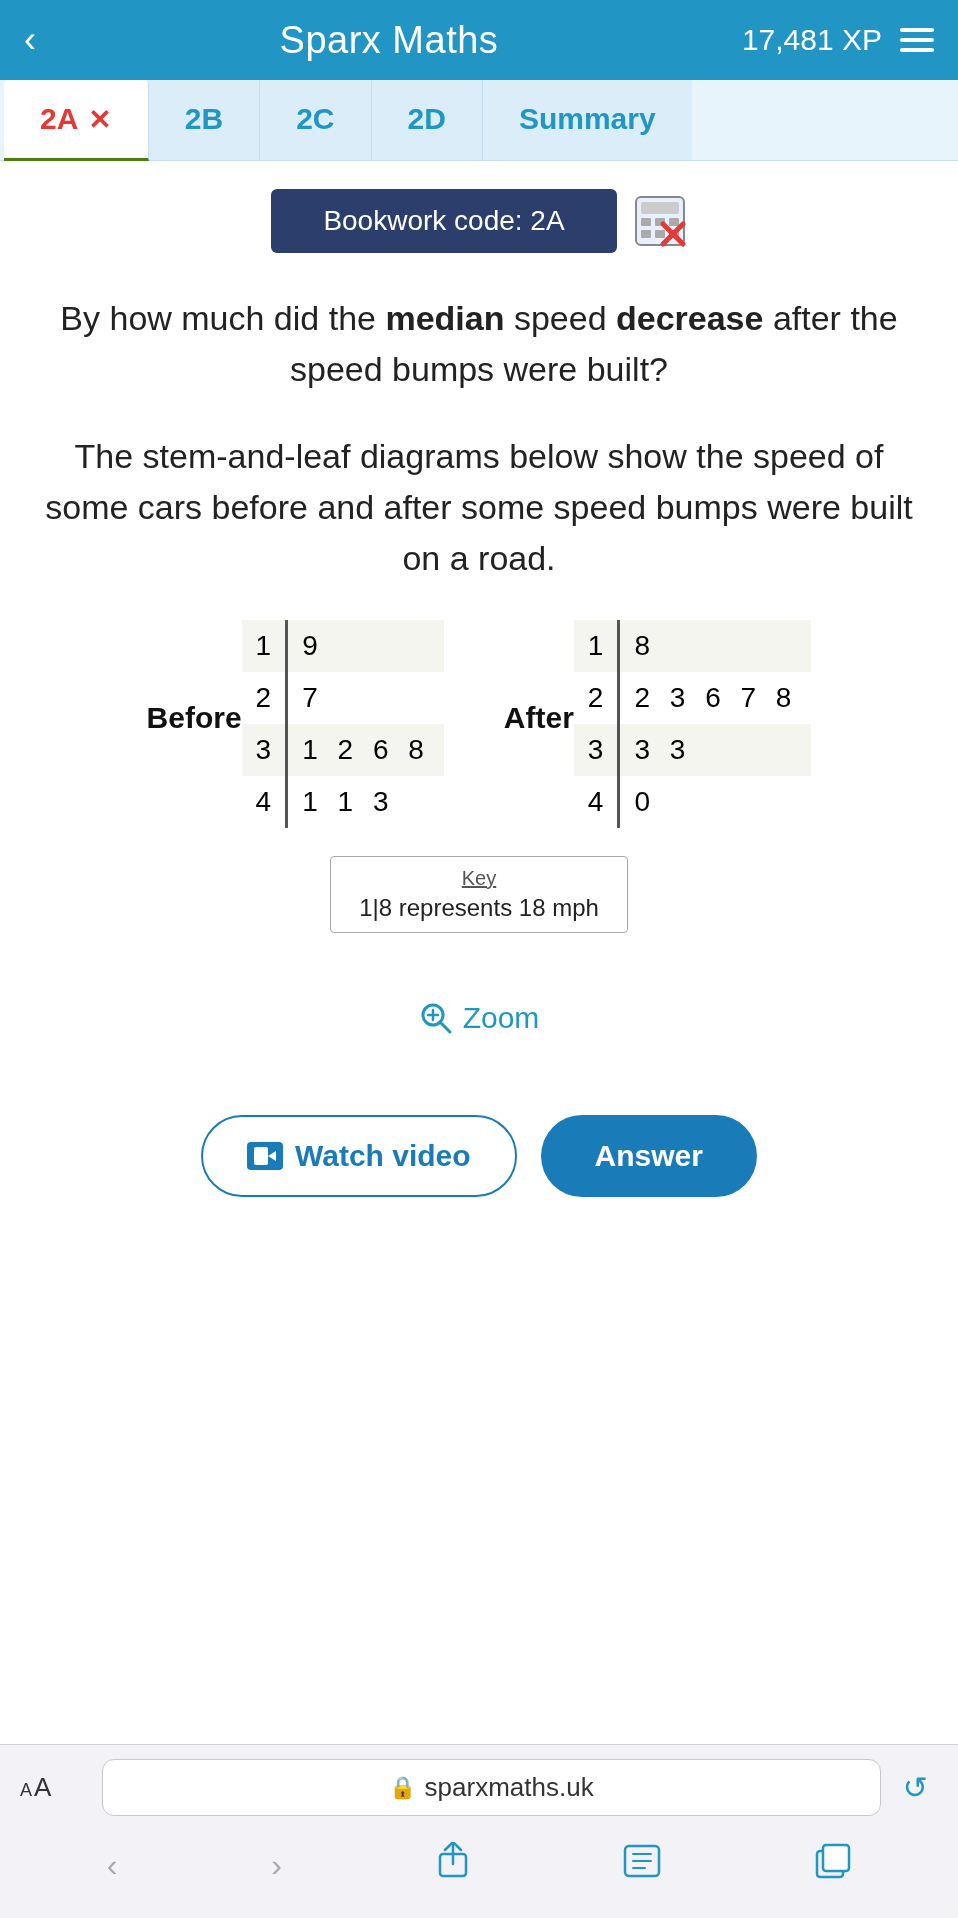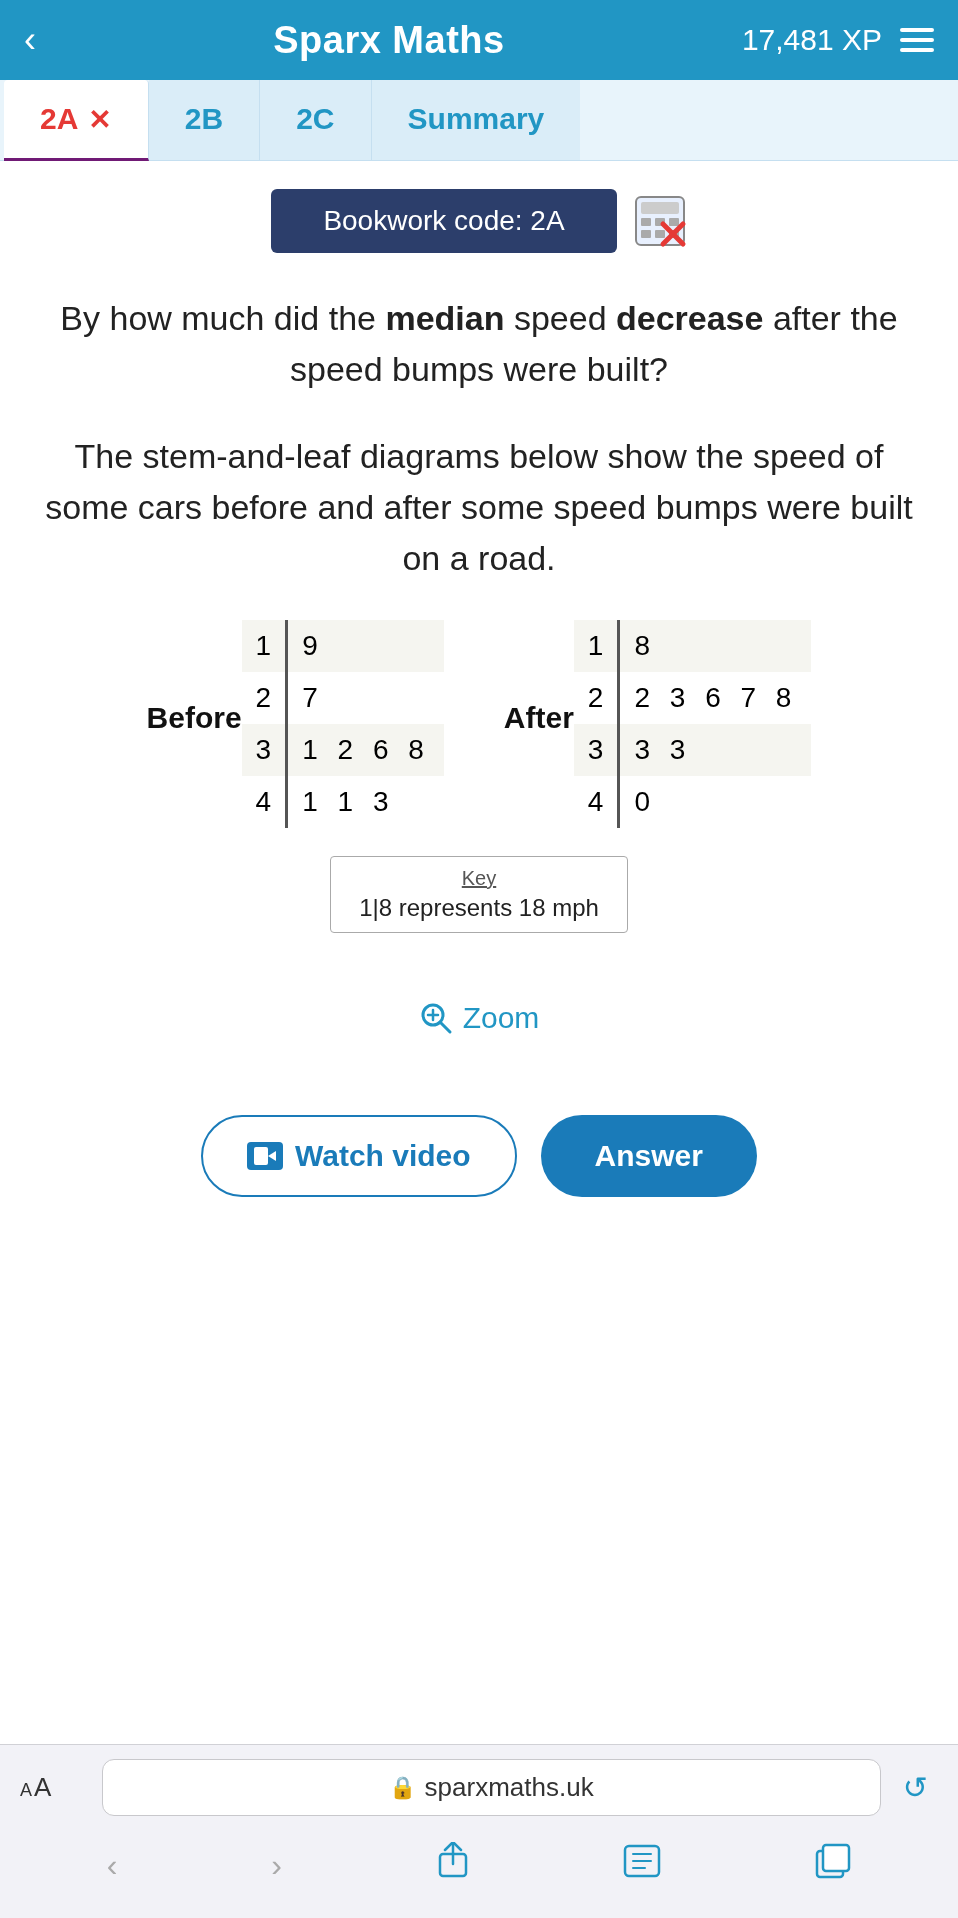--- a/index.html
+++ b/index.html
@@ -24,21 +24,21 @@
     .header-back {
       color: #fff;
       font-size: 36px;
       font-weight: 300;
       cursor: pointer;
       line-height: 1;
     }
     .header-title {
       color: #fff;
       font-size: 38px;
-      font-weight: 700;
+      font-weight: 400;
       letter-spacing: 0.5px;
     }
     .header-right {
       display: flex;
       align-items: center;
       gap: 18px;
       text-align: center;
     }
     .header-xp {
       color: #fff;
@@ -76,21 +76,21 @@
       color: #2196c4;
       cursor: pointer;
       border-right: 1px solid #c5dff0;
       background: #daedf8;
       border-radius: 0;
       position: relative;
     }
     .tab:first-child {
       background: #fff;
       color: #e53935;
-      border-bottom: 3px solid #701a75;
+      border-bottom: 3px solid #4d7c0f;
       margin-bottom: -1px;
       border-radius: 4px 4px 0 0;
     }
     .tab-active-label {
       display: flex;
       align-items: center;
       gap: 10px;
     }
     .tab-x {
       color: #e53935;
@@ -353,20 +353,23 @@
     <div class="tab-active-label">
       <span>2A</span>
       <span class="tab-x">✕</span>
     </div>
   </div>
   <div class="tab">
     <span>2B</span>
   </div>
   <div class="tab">
     <span>2C</span>
+  </div>
+  <div class="tab">
+    <span>2D</span>
   </div>
   <div class="tab tab-summary">
     <span>Summary</span>
   </div>
 </nav>
 
 <div class="bookwork-bar">
   <div class="bookwork-code">Bookwork code: 2A</div>
   <div class="calculator-icon">
     <svg class="calc-svg" viewBox="0 0 54 54" fill="none" xmlns="http://www.w3.org/2000/svg">

